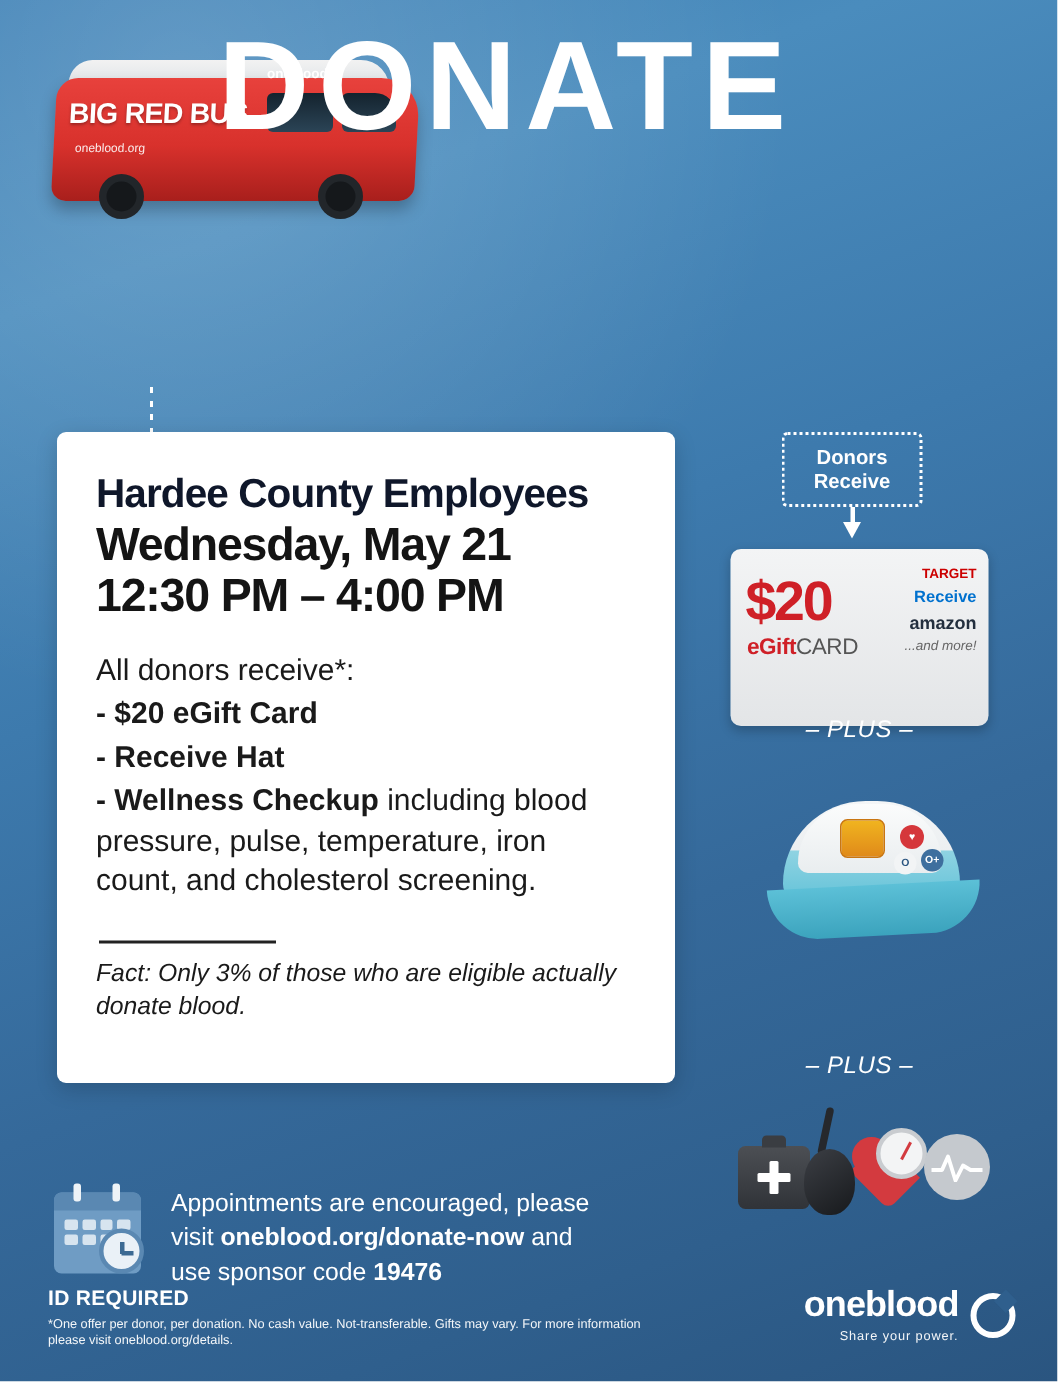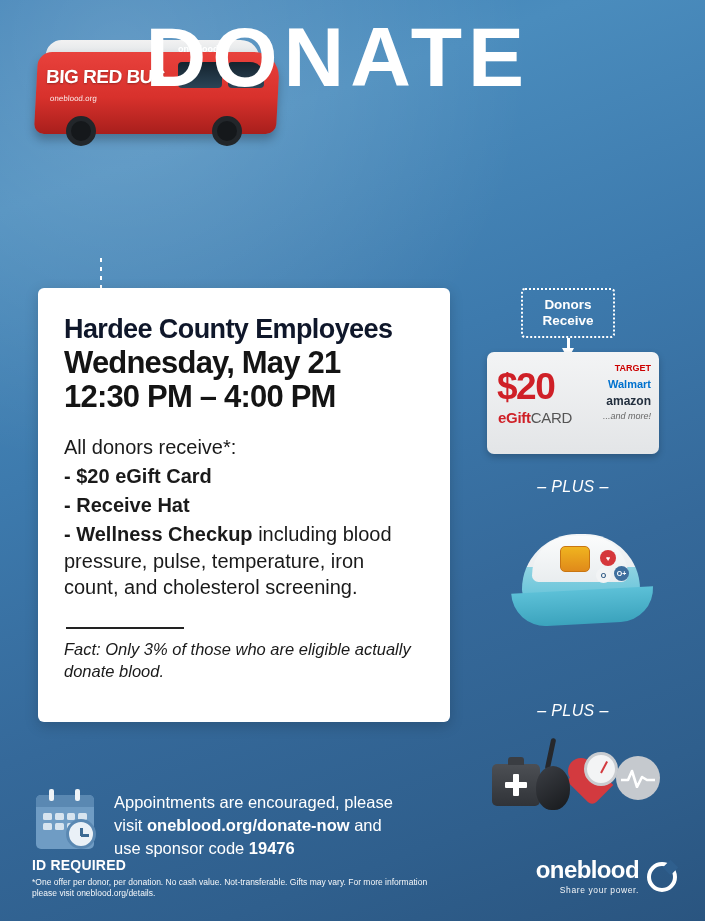--- a/index.html
+++ b/index.html
@@ -206,22 +206,22 @@
     position: absolute; left: 0; top: 10px;
     width: 0; height: 0;
     border-left: 6.5px solid transparent;
     border-right: 6.5px solid transparent;
     border-top: 11px solid #ffffff;
   }
 
   
   .giftcard {
     position: absolute;
-    left: 487px; top: 352px;
-    width: 172px; height: 102px;
+    left: 487px; top: 366px;
+    width: 172px; height: 118px;
     background: linear-gradient(180deg, #f3f4f5, #e3e5e7);
     border-radius: 7px;
     box-shadow: 0 3px 7px rgba(0,0,0,0.22);
     overflow: hidden;
   }
   .gc-amount {
     position: absolute;
     left: 10px; top: 14px;
     font-size: 37px;
     font-weight: 700;
@@ -568,21 +568,21 @@
       <div class="head"></div>
   </div>
 
   <div class="giftcard">
     <div class="gc-amount">$20</div>
     <div class="gc-label">
       <b>eGift</b><span>CARD</span>
     </div>
     <div class="gc-brands">
       <div class="b-target">TARGET</div>
-      <div class="b-walmart">Walmart</div>
+      <div class="b-walmart">Receive</div>
       <div class="b-amazon">amazon</div>
       <div class="b-more">...and more!</div>
     </div>
   </div>
 
   <div class="plus p1">– PLUS –</div>
 
   <div class="hat">
     <div class="hat-crown"></div>
     <div class="hat-front"></div>

